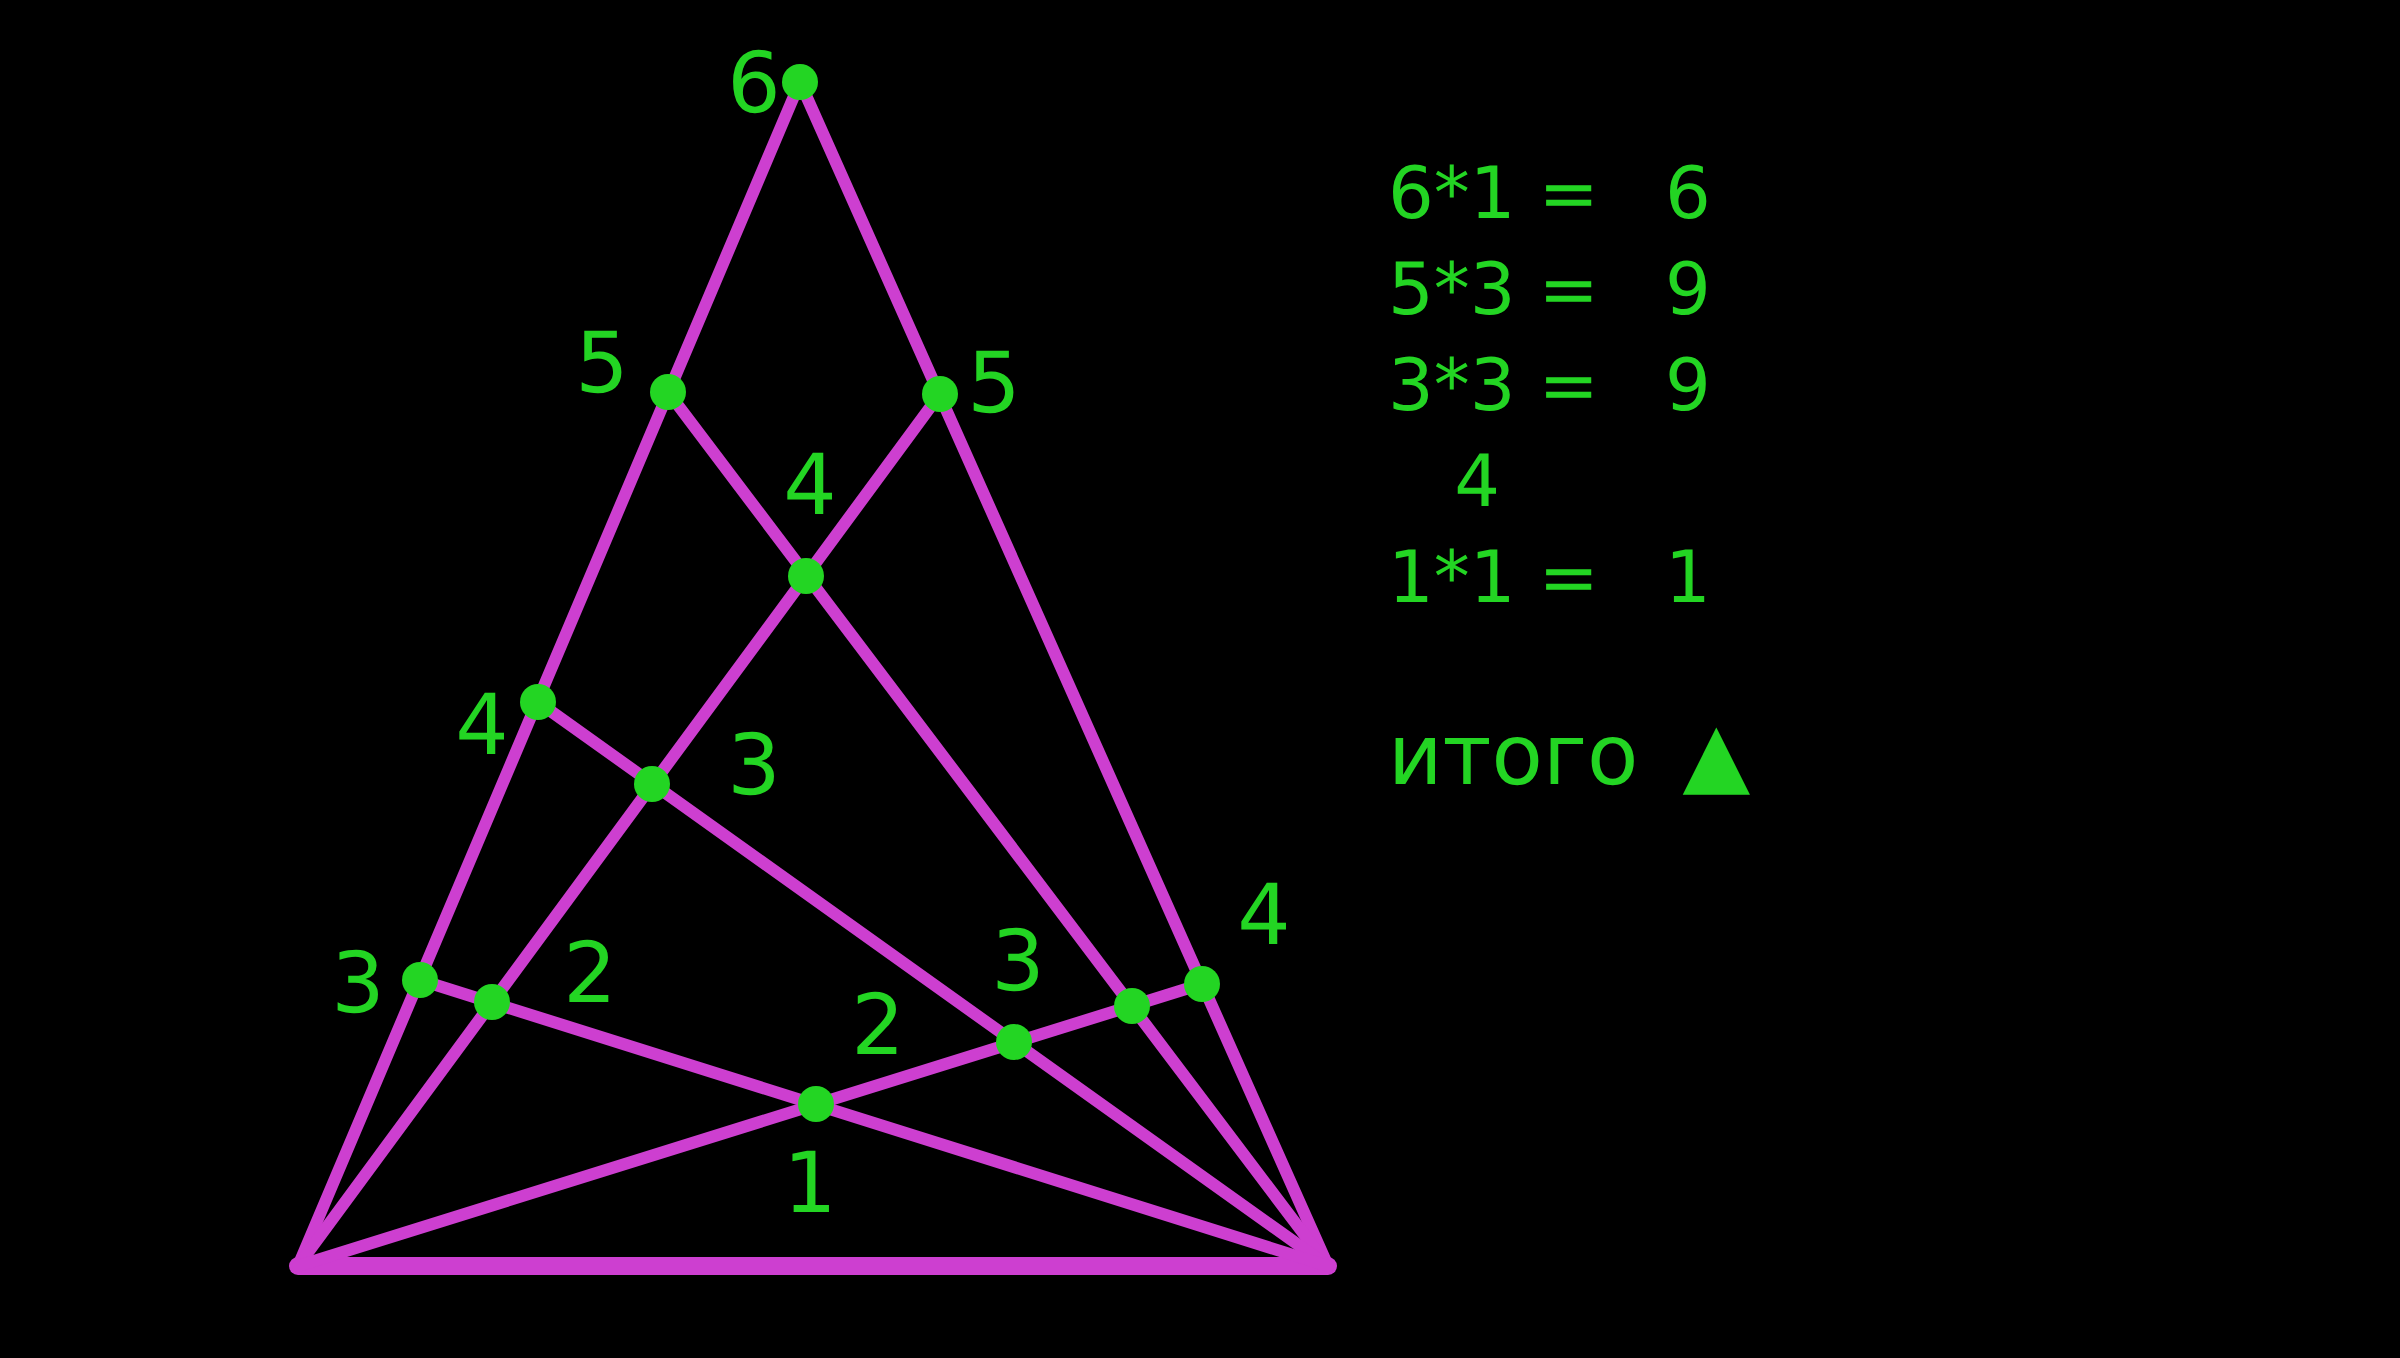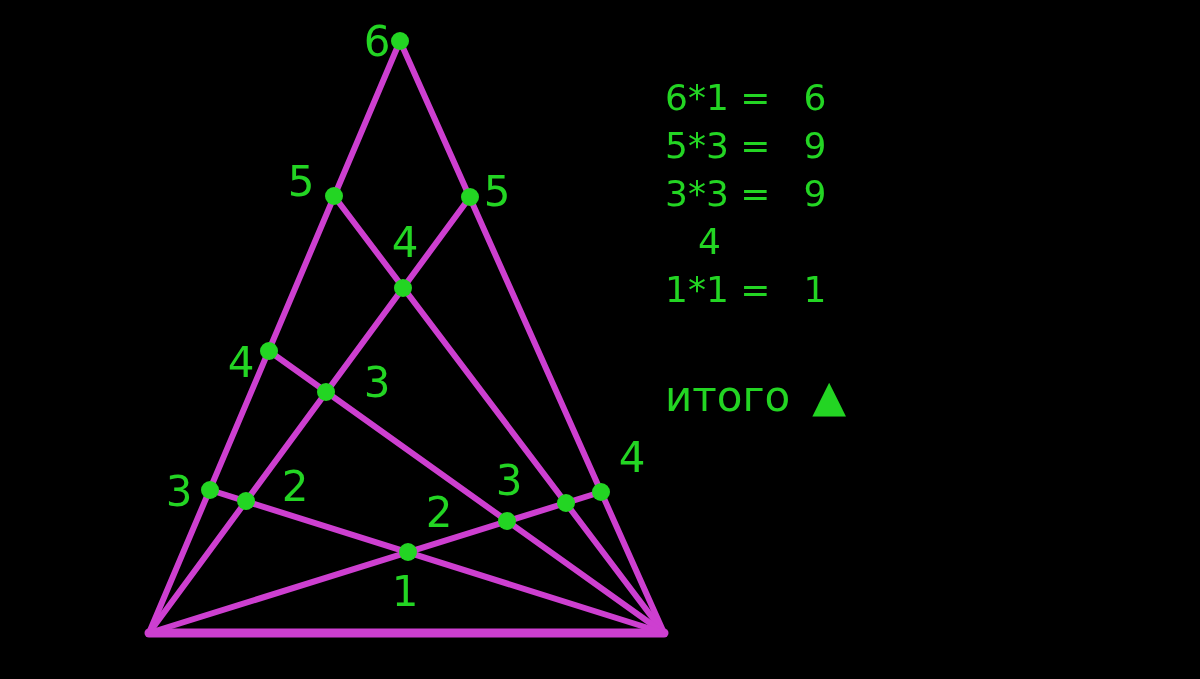--- a/index.html
+++ b/index.html
@@ -13,28 +13,28 @@
     width:1200px;
     height:679px;
     background:var(--bg);
     overflow:hidden;
     font-family:"DejaVu Sans",sans-serif;
   }
   #figure-svg{position:absolute;left:0;top:0;display:block;}
   #figure-svg text{font-family:"DejaVu Sans",sans-serif;}
   .calc-panel{
     position:absolute;
-    left:665px;
+    left:694px;
     top:74px;
     color:var(--green);
   }
   .calc-row{display:flex;font-size:36px;line-height:48px;}
   .calc-expr{white-space:pre;}
   .calc-val{min-width:48px;text-align:right;margin-left:8px;}
-  .total-row{display:flex;align-items:baseline;margin-top:56px;text-align:center;}
+  .total-row{display:flex;align-items:baseline;margin-top:38px;text-align:center;}
   .total-label{font-size:42px;}
   .total-value{font-size:56px;margin-left:30px;}
   .total-icon{font-size:44px;margin-left:22px;}
 </style>
 </head>
 <body>
 
 <div class="stage">
 
   <svg id="figure-svg" width="1200" height="679" viewBox="0 0 1200 679">

